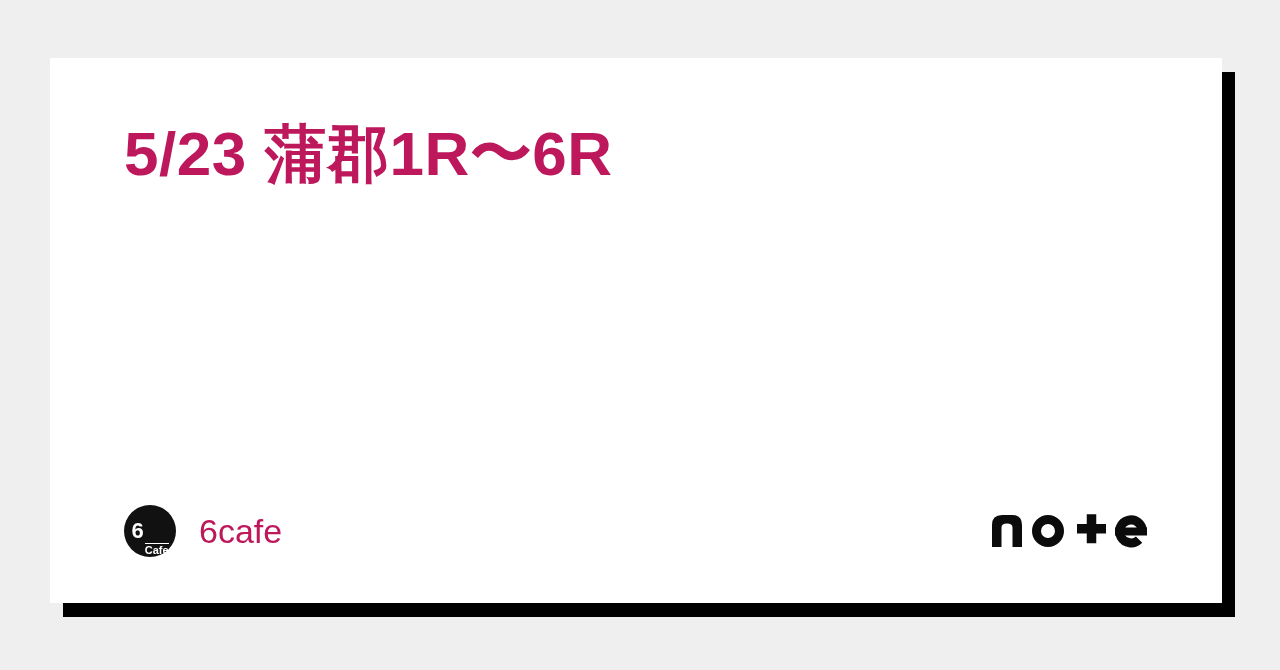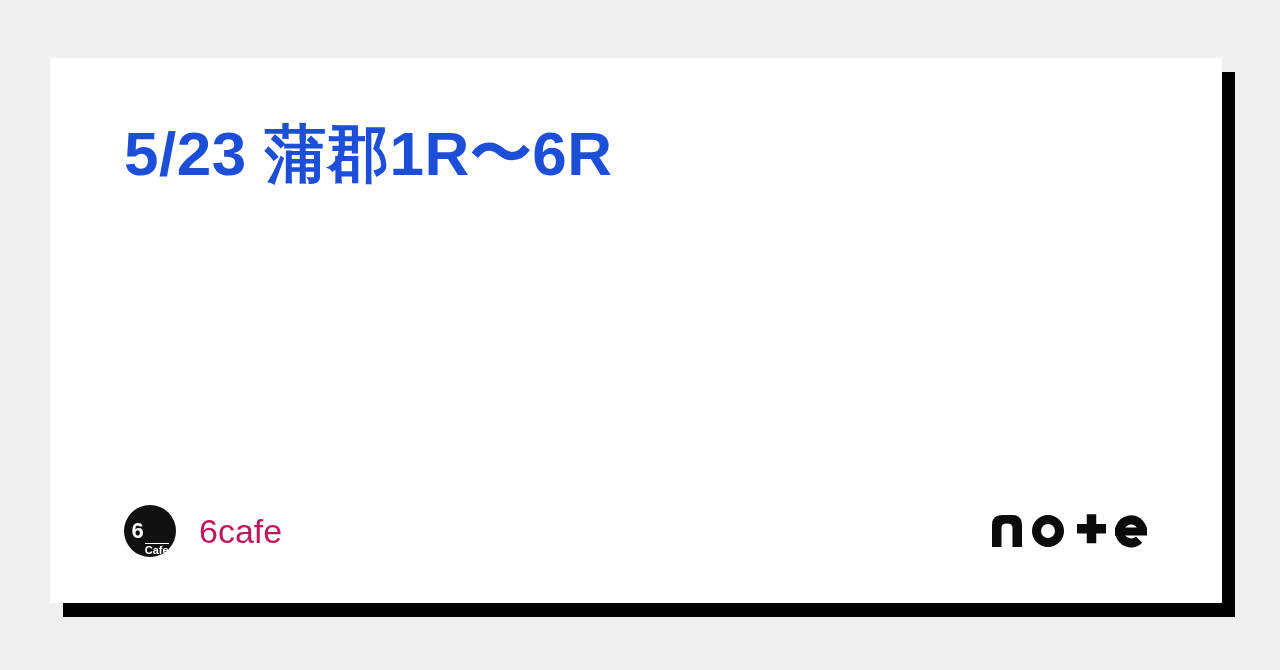--- a/index.html
+++ b/index.html
@@ -24,21 +24,21 @@
     padding: 54px 74px 46px 74px;
     display: flex;
     flex-direction: column;
     justify-content: space-between;
   }
   .title {
     margin: 0;
     font-size: 62px;
     line-height: 1.35;
     font-weight: bold;
-    color: #1d4ed8;
+    color: #be185d;
     letter-spacing: 0.5px;
   }
   .footer {
     display: flex;
     align-items: center;
     justify-content: space-between;
   }
   .author {
     display: flex;
     align-items: center;

